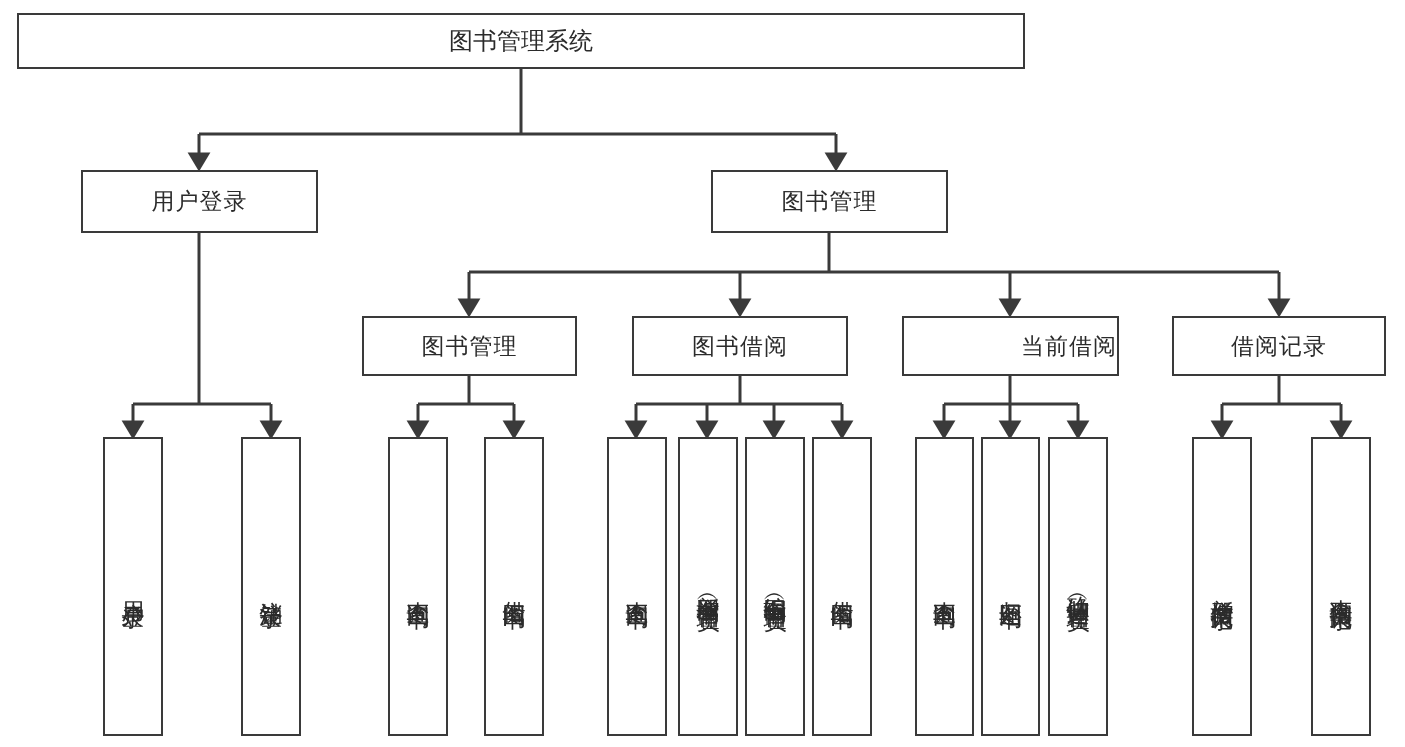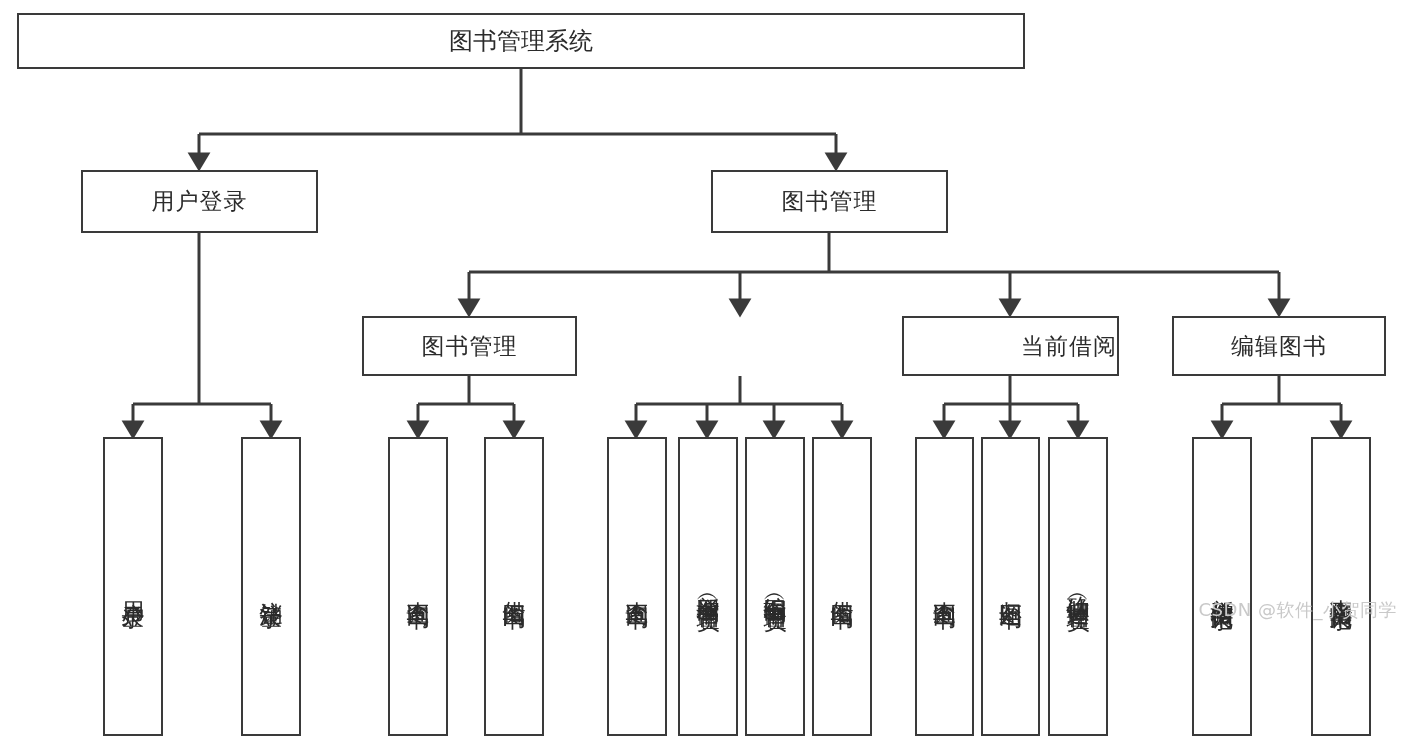--- a/index.html
+++ b/index.html
@@ -81,25 +81,28 @@
   <div class="node h" style="left:81px;top:170px;width:237px;height:63px;">
     <span>用户登录</span>
   </div>
   <div class="node h" style="left:711px;top:170px;width:237px;height:63px;">
     <span>图书管理</span>
   </div>
 
   <div class="node h" style="left:362px;top:316px;width:215px;height:60px;">
     <span>图书管理</span>
   </div>
+  <div class="node h" style="left:632px;top:316px;width:216px;height:60px;">
+    <span>图书借阅</span>
+  </div>
   <div class="node h" style="left:902px;top:316px;width:217px;height:60px;justify-content:flex-end;">
     <span>当前借阅</span>
   </div>
   <div class="node h" style="left:1172px;top:316px;width:214px;height:60px;">
-    <span>编辑图书</span>
+    <span>借阅记录</span>
   </div>
 
   <div class="leaf" style="left:103px;top:437px;width:60px;height:299px;">
     <span class="vtxt">用户登录</span>
   </div>
   <div class="leaf" style="left:241px;top:437px;width:60px;height:299px;">
     <span class="vtxt">注销登录</span>
   </div>
 
   <div class="leaf" style="left:388px;top:437px;width:60px;height:299px;">
@@ -132,14 +135,13 @@
     <span class="vtxt">确认归还（管理员）</span>
   </div>
 
   <div class="leaf" style="left:1192px;top:437px;width:60px;height:299px;">
     <span class="vtxt">新增借阅记录</span>
   </div>
   <div class="leaf" style="left:1311px;top:437px;width:60px;height:299px;">
     <span class="vtxt">查询借阅记录</span>
   </div>
 
-  <div class="wm">CSDN @软件_小贺同学</div>
 </div>
 
 </body></html>

